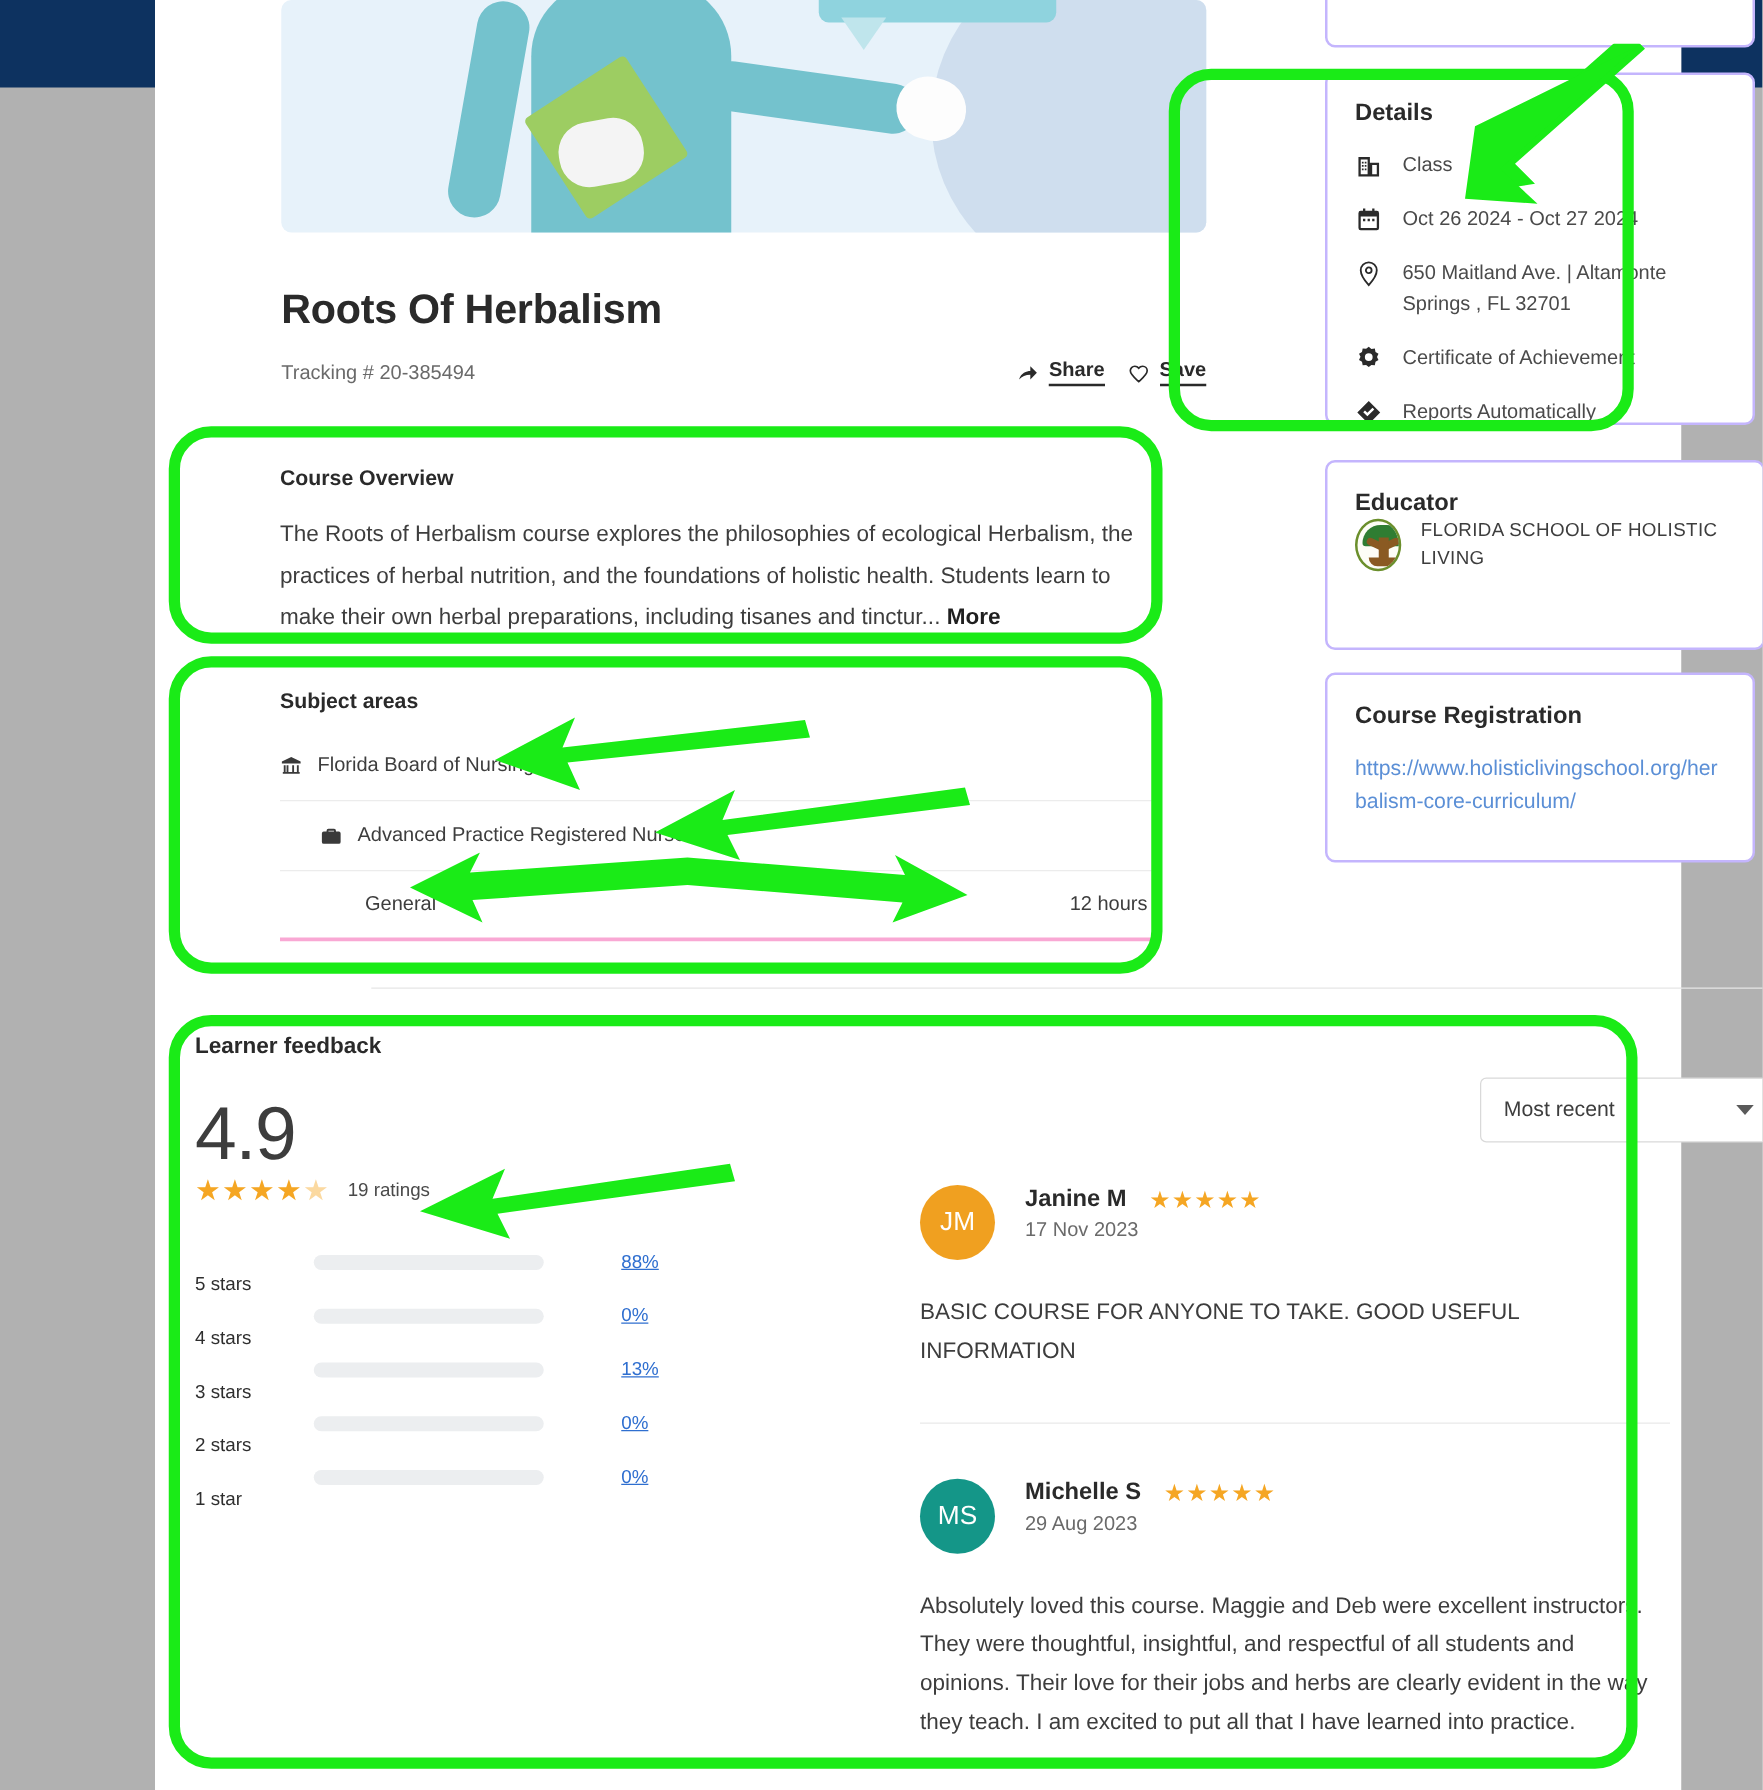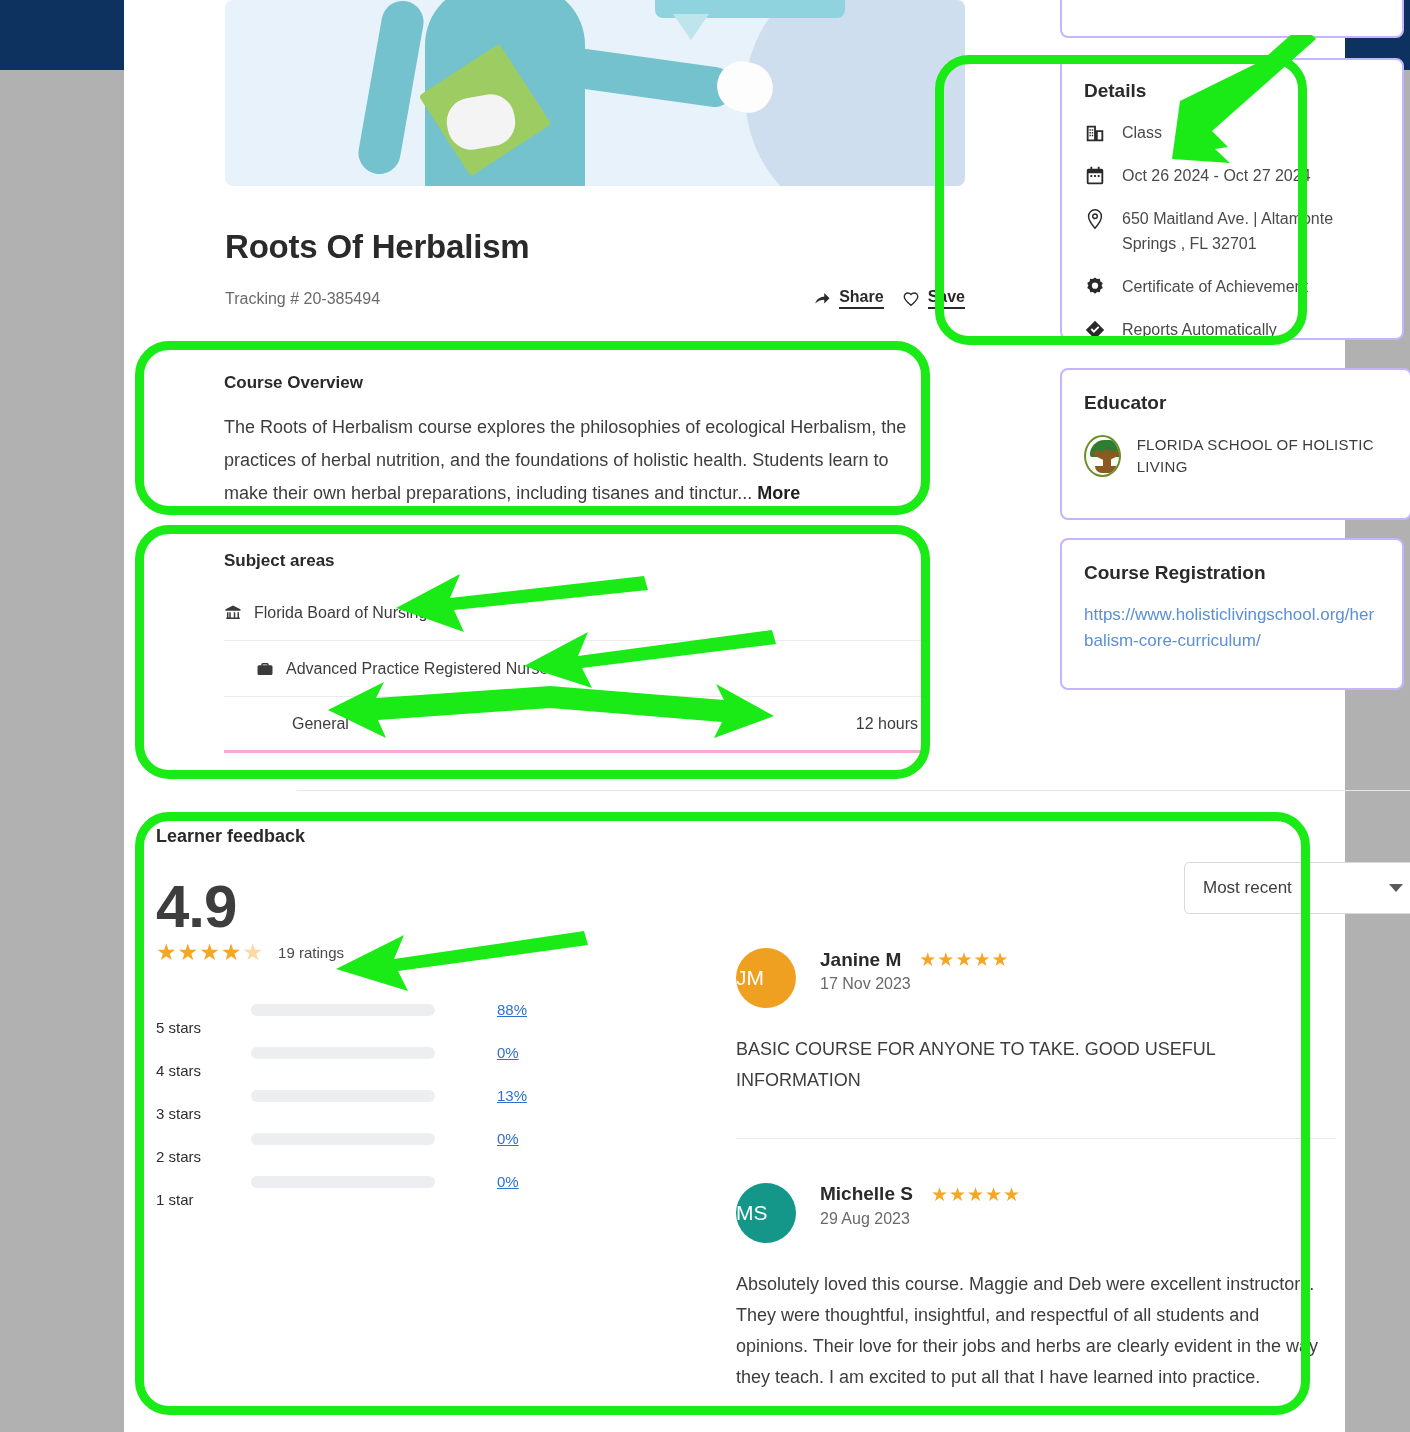--- a/index.html
+++ b/index.html
@@ -105,42 +105,42 @@
   
   .right-col { position:absolute; left:936px; top:0; width:344px; }
   .panel {
     background:#ffffff; border:2px solid #c4b5fd; border-radius:8px;
   }
   .panel-h { font-size:19px; font-weight:bold; color:#2a2a2a; }
   .det-row { display:flex; align-items:flex-start; gap:16px; margin-top:18px; }
   .det-ico { width:22px; min-width:22px; height:22px; fill:#2a2a2a; margin-top:2px; }
   .det-txt { font-size:16px; color:#4a4a4a; line-height:25px; }
 
-  .edu-row { display:flex; align-items:center; gap:16px; margin-top:20px; }
+  .edu-row { display:flex; align-items:center; gap:16px; }
   .edu-name { font-size:15px; color:#3d3d3d; line-height:22px; letter-spacing:.3px; }
   .logo { width:42px; height:42px; border-radius:50%; position:relative; overflow:hidden;
           background:#fdfdf6; border:2px solid #6b8f2c; }
   .logo .canopy { position:absolute; left:4px; top:3px; width:34px; height:17px;
                   background:#2f7d32; border-radius:17px 17px 3px 3px; }
   .logo .trunk { position:absolute; left:17px; top:13px; width:8px; height:22px; background:#8a5a22; }
   .logo .br1 { position:absolute; left:7px; top:15px; width:14px; height:6px; background:#8a5a22;
                transform:rotate(25deg); border-radius:3px; }
   .logo .br2 { position:absolute; left:20px; top:15px; width:14px; height:6px; background:#8a5a22;
                transform:rotate(-25deg); border-radius:3px; }
   .logo .roots { position:absolute; left:9px; bottom:2px; width:24px; height:7px;
                  background:#8a5a22; border-radius:0 0 12px 12px; }
 
   .reg-link { margin-top:18px; font-size:17px; line-height:26px; color:#5b8fd6;
               word-break:break-word; cursor:pointer; }
 
   
   .fb-divider { position:absolute; left:173px; top:790px; width:1128px; height:1px; background:#e6e6e6; }
 
   .fb-h { font-size:18px; font-weight:bold; color:#2a2a2a; }
-  .score { font-size:60px; font-weight:700; color:#3d3d3d; line-height:62px; letter-spacing:-1px; }
+  .score { font-size:60px; font-weight:400; color:#3d3d3d; line-height:62px; letter-spacing:-1px; }
   .stars-row { display:flex; align-items:center; gap:14px; margin-top:2px; }
   .stars { font-size:23px; color:#f5a623; letter-spacing:1px; line-height:24px; }
   .ratings-cnt { font-size:15px; color:#4a4a4a; }
 
   .bar-row { display:flex; align-items:center; height:43px; }
   .bar-label { width:95px; font-size:15px; color:#2e2e2e;margin-top:36px; }
   .bar-track { width:184px; height:12px; background:#eceef0; border-radius:6px; overflow:hidden; }
   .bar-fill { height:12px; background:#b3bec5; border-radius:6px; }
   .bar-pct { margin-left:62px; font-size:15px; color:#2f6fd0; text-decoration:underline; cursor:pointer; }
 
@@ -148,21 +148,21 @@
     width:238px; height:52px; border:1px solid #d9d9d9; border-radius:5px; background:#fff;
     display:flex; align-items:center; justify-content:space-between; padding:0 18px;
     font-size:17px; color:#3d3d3d; cursor:pointer;
   }
   .caret { width:0; height:0; border-left:7px solid transparent; border-right:7px solid transparent;
            border-top:8px solid #5a5a5a; }
 
   .review { display:block; }
   .rev-top { display:flex; gap:24px; }
   .avatar { width:60px; min-width:60px; height:60px; border-radius:50%; color:#fff;
-            font-size:21px; display:flex; align-items:center; }
+            font-size:21px; display:flex; align-items:center; justify-content:center; }
   .rev-name { font-size:19px; font-weight:bold; color:#2a2a2a; }
   .rev-stars { font-size:19px; color:#f5a623; letter-spacing:1px; }
   .rev-date { font-size:16px; color:#6a6a6a; margin-top:4px; }
   .rev-body { font-size:18px; line-height:31px; color:#3d3d3d; margin-top:26px; }
   .rev-sep { height:1px; background:#e9e9e9; }
 
   
   .ann { position:absolute; border:9px solid #1aeb17; border-radius:34px; pointer-events:none; }
   .arrow { position:absolute; pointer-events:none; }
 </style>

